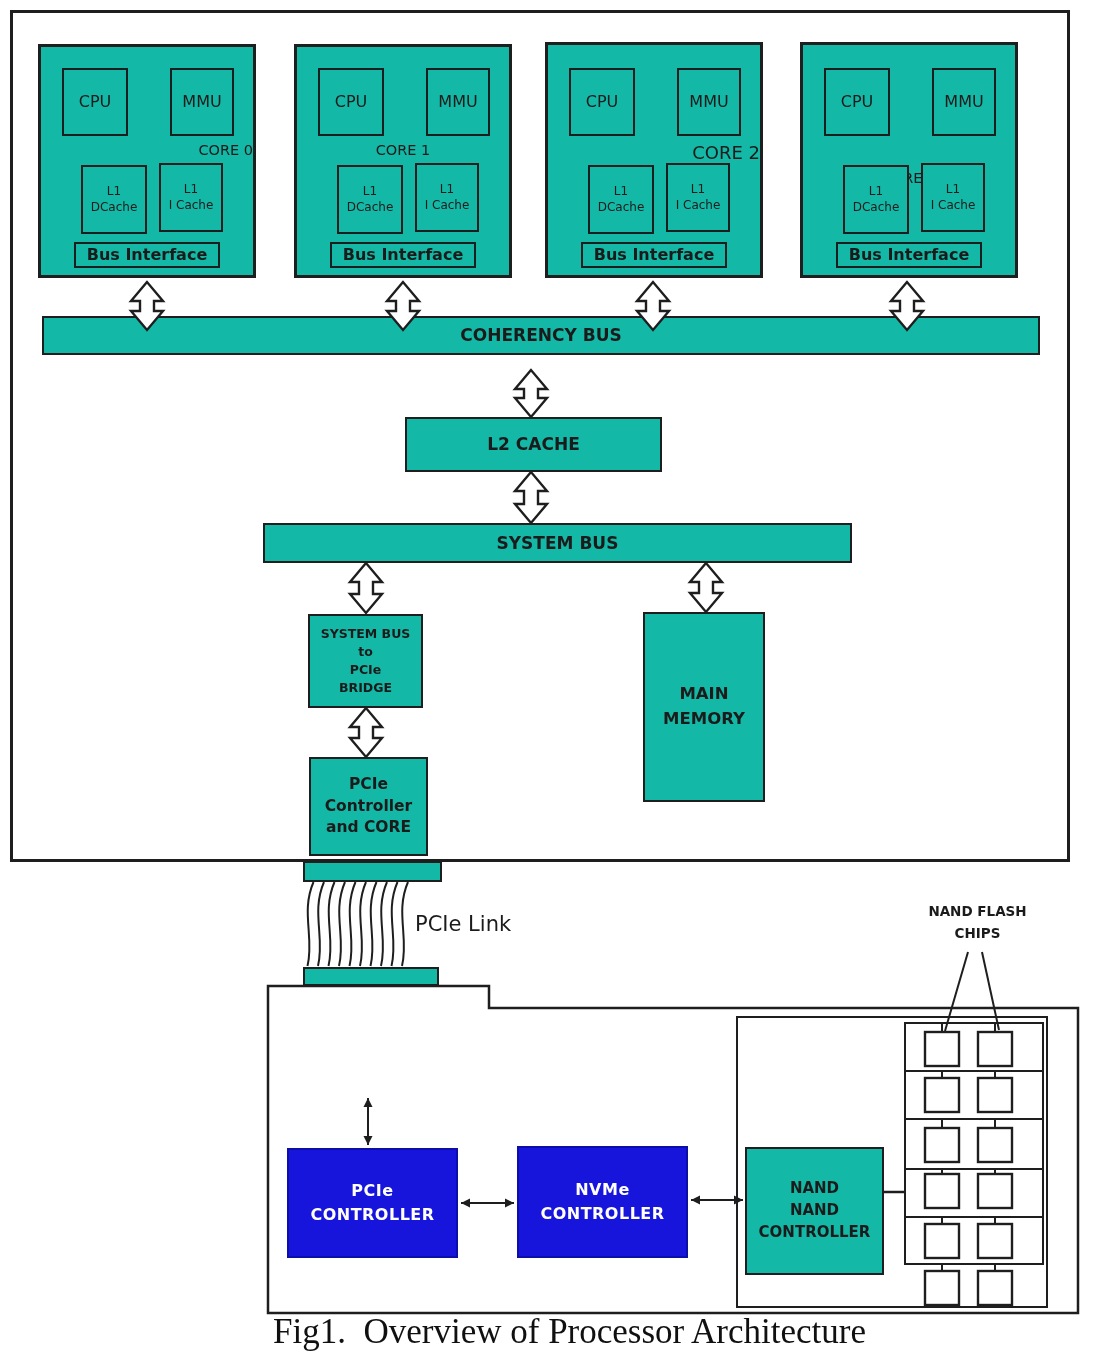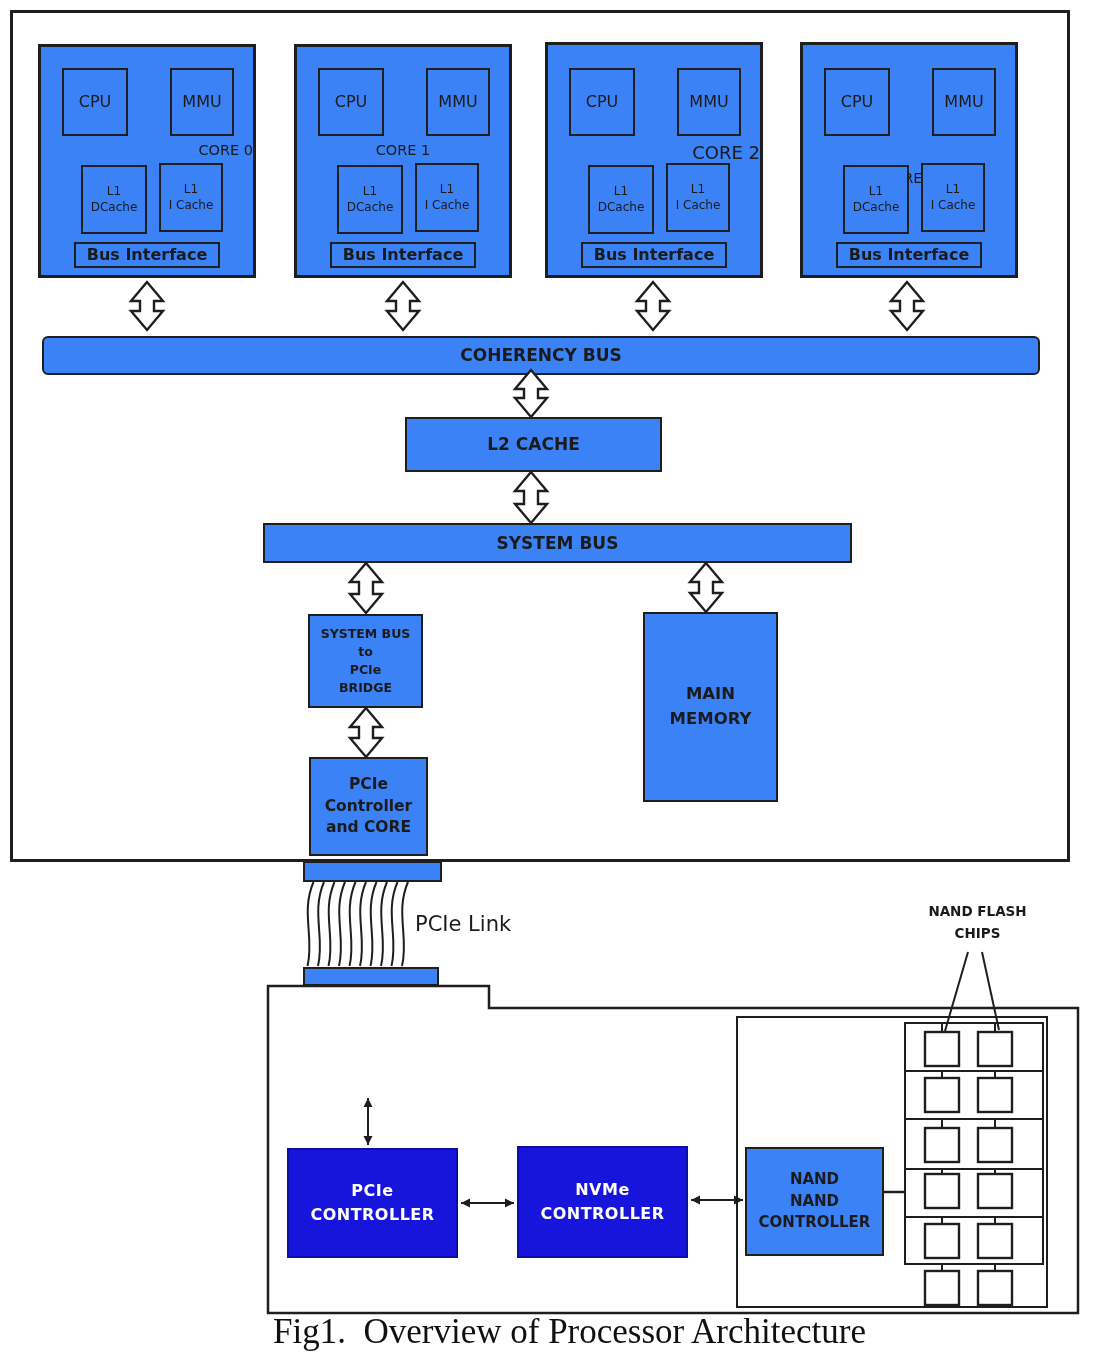--- a/index.html
+++ b/index.html
@@ -1,18 +1,18 @@
 <!DOCTYPE html>
 <html><head>
 <meta charset="utf-8">
 <style>
   html,body{margin:0;padding:0;background:#fff;}
   #canvas{position:relative;width:1095px;height:1358px;background:#fff;overflow:hidden;
           font-family:"DejaVu Sans",sans-serif;color:#1b1b1b;}
-  .box{position:absolute;background:#3b82f6;border:2.5px solid #1e1e1e;box-sizing:border-box;
+  .box{position:absolute;background:#14b8a6;border:2.5px solid #1e1e1e;box-sizing:border-box;
        display:flex;flex-direction:column;align-items:center;justify-content:center;
        text-align:center;line-height:1.3;}
   .nofill{background:transparent;}
   .thick{border-width:3px;}
   .blue{color:#fff;font-weight:bold;letter-spacing:.5px;}
   .lbl{position:absolute;white-space:nowrap;}
   #overlay{position:absolute;left:0;top:0;pointer-events:none;}
   .caption{position:absolute;left:0;right:0;text-align:center;white-space:pre;
            font-family:"Liberation Serif","DejaVu Serif",serif;font-size:35px;color:#101010;}
 </style>
@@ -100,40 +100,40 @@
       </div>
     <div class="box" style="left:118px;top:118px;width:64px;height:69px;font-size:12px;">
       <span>L1</span>
       <span>I Cache</span>
       </div>
     <div class="box" style="left:33px;top:197px;width:146px;height:26px;font-size:16px;font-weight:600;">
       <span>Bus Interface</span>
       </div>
   </div>
 
-  <div class="box" style="left:42px;top:336px;width:998px;height:39px;font-size:17px;font-weight:600;border-radius:6px;">
+  <div class="box" style="left:42px;top:316px;width:998px;height:39px;font-size:17px;font-weight:600;">
     <span>COHERENCY BUS</span>
     </div>
 
   <div class="box" style="left:405px;top:417px;width:257px;height:55px;font-size:17px;font-weight:600;">
     <span>L2 CACHE</span>
     </div>
 
   <div class="box" style="left:263px;top:523px;width:589px;height:40px;font-size:17px;font-weight:600;">
     <span>SYSTEM BUS</span>
     </div>
 
   <div class="box" style="left:308px;top:614px;width:115px;height:94px;font-size:12.5px;font-weight:600;line-height:1.45;">
     <span>SYSTEM BUS</span>
     <span>to</span>
     <span>PCIe</span>
     <span>BRIDGE</span>
     </div>
 
-  <div class="box" style="left:643px;top:612px;width:135px;height:190px;font-size:16.5px;font-weight:600;line-height:1.5;text-align:right;">
+  <div class="box" style="left:643px;top:612px;width:122px;height:190px;font-size:16.5px;font-weight:600;line-height:1.5;text-align:right;">
     <span>MAIN</span>
     <span>MEMORY</span>
     </div>
 
   <div class="box" style="left:309px;top:757px;width:119px;height:99px;font-size:15.5px;font-weight:600;line-height:1.4;">
     <span>PCIe</span>
     <span>Controller</span>
     <span>and CORE</span>
     </div>
 
@@ -148,21 +148,21 @@
     <span>CONTROLLER</span>
     </div>
 
   <div class="box blue" style="left:517px;top:1146px;width:171px;height:112px;font-size:16px;background:#1714dc;border-color:#0d0da8;line-height:1.5;">
     <span>NVMe</span>
     <span>CONTROLLER</span>
     </div>
 
   <div class="box nofill" style="left:736px;top:1016px;width:312px;height:292px;border-width:2px;"></div>
 
-  <div class="box" style="left:745px;top:1147px;width:139px;height:109px;font-size:15px;font-weight:600;line-height:1.45;">
+  <div class="box" style="left:745px;top:1147px;width:139px;height:128px;font-size:15px;font-weight:600;line-height:1.45;">
     <span>NAND</span>
     <span>NAND</span>
     <span>CONTROLLER</span>
     </div>
 
   <div class="lbl" style="left:905px;top:901px;width:145px;text-align:center;font-size:13.5px;font-weight:600;line-height:1.6;">
     <span style="display:block">NAND FLASH</span>
     <span style="display:block">CHIPS</span>
     </div>
 

